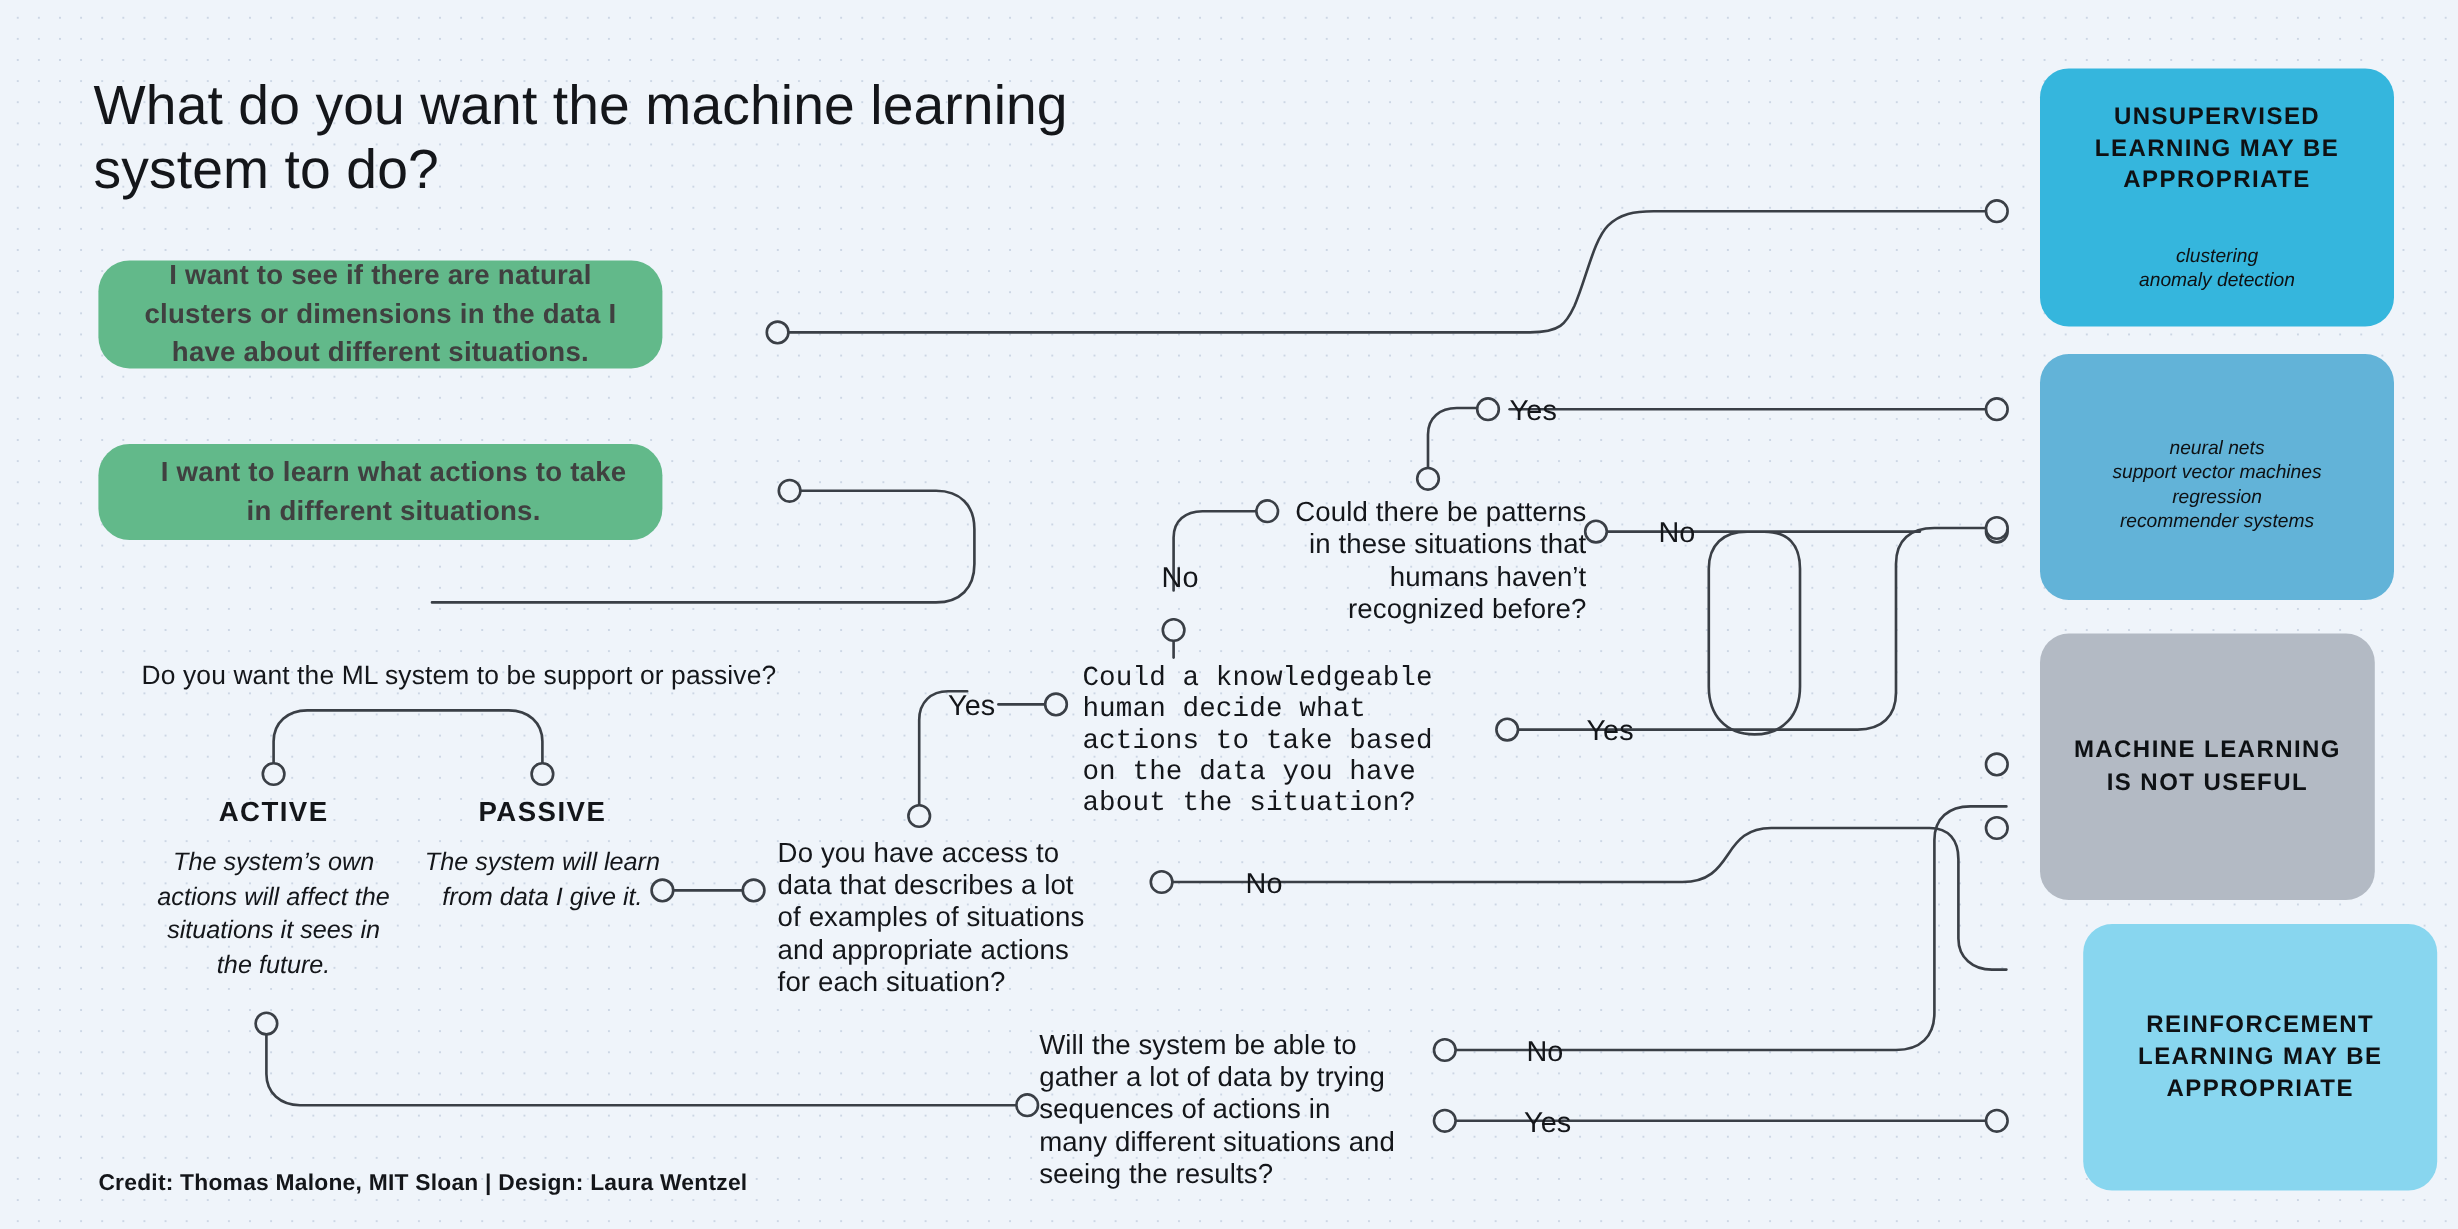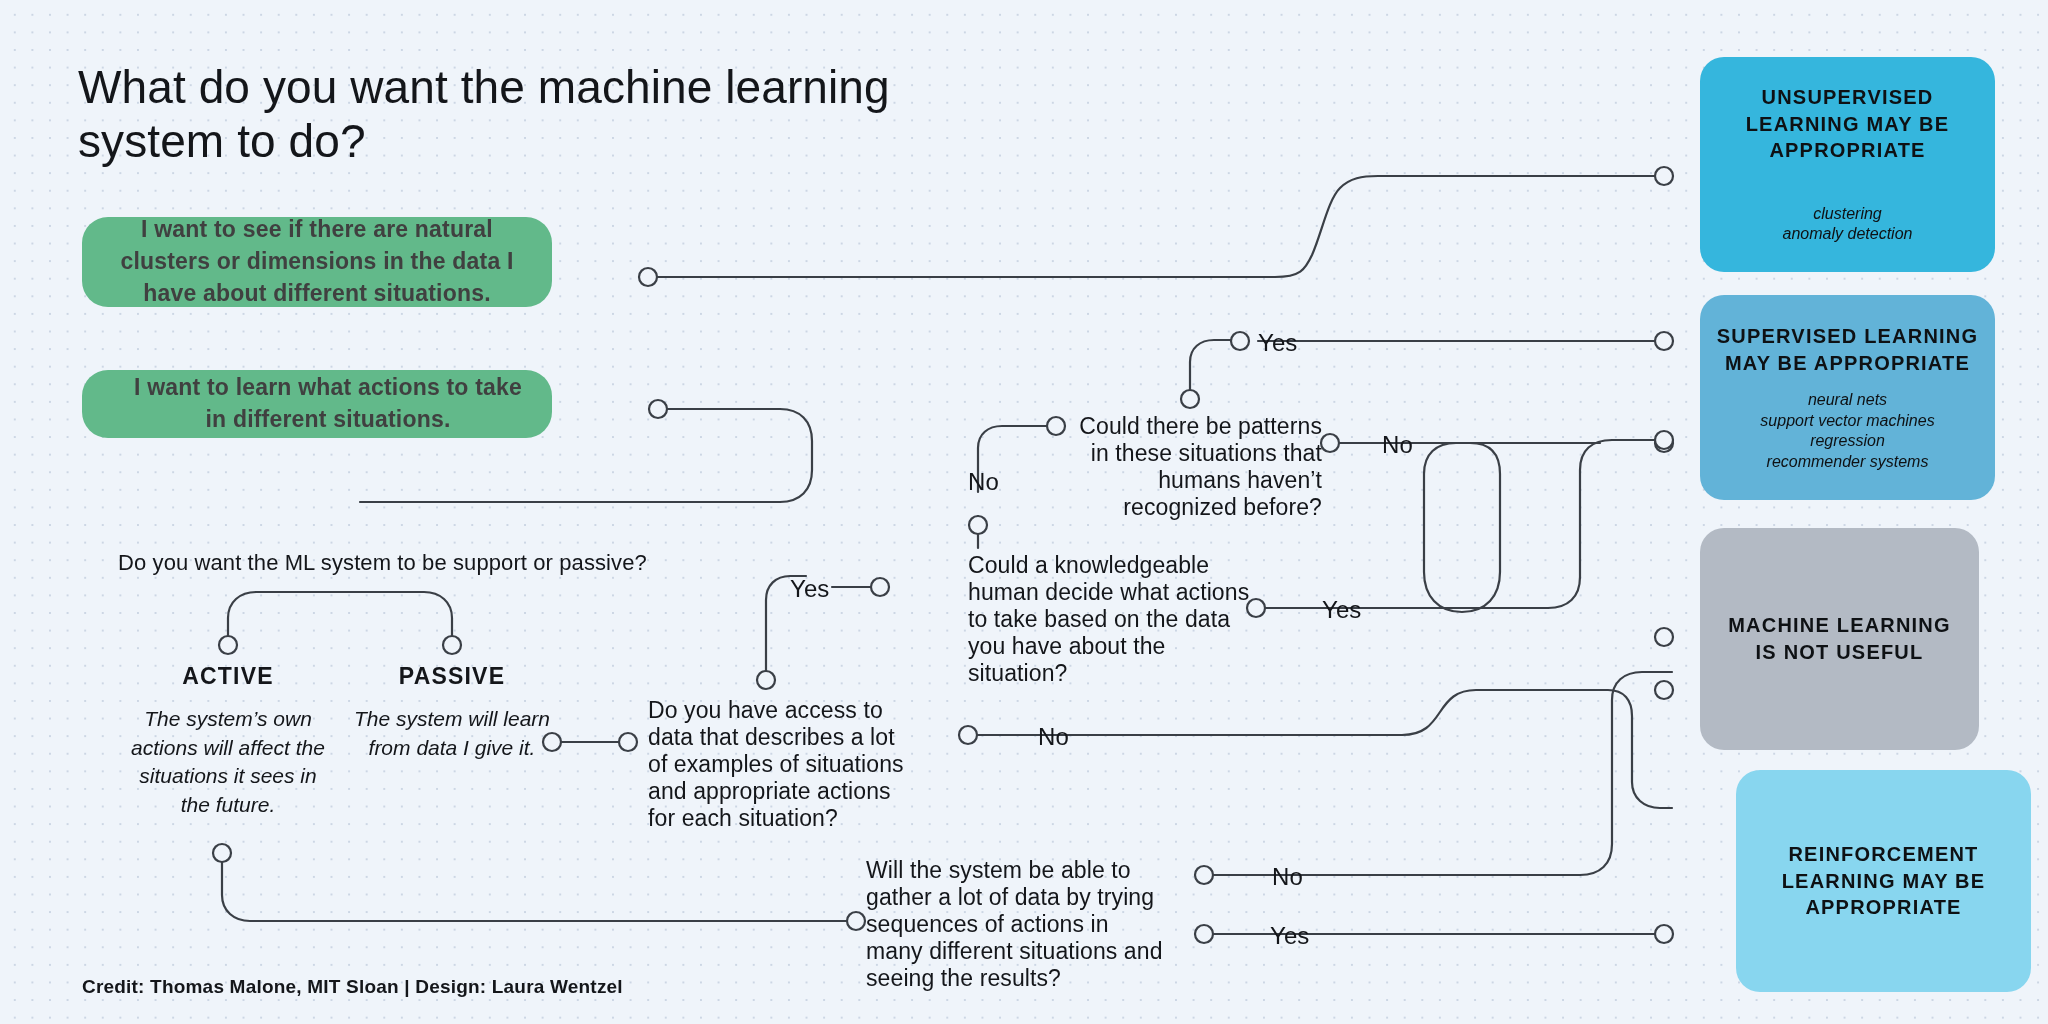--- a/index.html
+++ b/index.html
@@ -25,21 +25,21 @@
   }
 
   .gbox{
     position:absolute;border-radius:26px;background:#62b98a;
     display:flex;align-items:center;justify-content:center;
     text-align:center;color:#404040;font-weight:bold;
     font-size:23px;line-height:1.38;letter-spacing:.2px;
     padding:10px 22px;box-sizing:border-box;
   }
   .gbox1{left:82px;top:217px;width:470px;height:90px;}
-  .gbox2{left:82px;top:370px;width:470px;height:68px;padding-left:44px;}
+  .gbox2{left:82px;top:370px;width:470px;height:80px;padding-left:44px;}
 
   .obox{
     position:absolute;border-radius:24px;box-sizing:border-box;
     display:flex;flex-direction:column;align-items:center;justify-content:center;
     text-align:center;padding:14px 16px;color:#0e1114;
   }
   .obox .hd{font-weight:bold;font-size:20px;line-height:1.33;letter-spacing:1.2px;}
   .obox .sub{font-style:italic;font-size:16px;line-height:1.28;margin-top:20px;font-weight:500;}
   .o1{left:1700px;top:57px;width:295px;height:215px;background:#35b6dd;gap:20px;}
   .o2{left:1700px;top:295px;width:295px;height:205px;background:#62b3d8;}
@@ -146,21 +146,21 @@
   <div class="q" style="left:118px;top:548px;width:560px;">Do you want the ML system to be support or passive?</div>
 
   <div class="apname" style="left:138px;top:663px;width:180px;">ACTIVE</div>
   <div class="apdesc" style="left:122px;top:705px;width:212px;">The system’s own actions will affect the situations it sees in the future.</div>
 
   <div class="apname" style="left:362px;top:663px;width:180px;">PASSIVE</div>
   <div class="apdesc" style="left:352px;top:705px;width:200px;">The system will learn from data I give it.</div>
 
   <div class="bigq" style="left:648px;top:697px;width:266px;">Do you have access to data that describes a lot of examples of situations and appropriate actions for each situation?</div>
 
-  <div class="bigq" style="left:968px;top:552px;width:298px;">Could a knowledgeable human decide what actions to take based on the data you have about the situation?</div>
+  <div class="bigq" style="left:902px;top:552px;width:298px;font-family:Liberation Mono, monospace;">Could a knowledgeable human decide what actions to take based on the data you have about the situation?</div>
 
   <div class="bigq" style="left:1072px;top:413px;width:250px;text-align:right;">Could there be patterns in these situations that humans haven’t recognized before?</div>
 
   <div class="bigq" style="left:866px;top:857px;width:300px;">Will the system be able to gather a lot of data by trying sequences of actions in many different situations and seeing the results?</div>
 
   <div class="lbl" style="left:1258px;top:329px;">Yes</div>
   <div class="lbl" style="left:968px;top:468px;">No</div>
   <div class="lbl" style="left:1382px;top:431px;">No</div>
   <div class="lbl" style="left:1322px;top:596px;">Yes</div>
   <div class="lbl" style="left:790px;top:575px;">Yes</div>
@@ -168,21 +168,20 @@
   <div class="lbl" style="left:1272px;top:863px;">No</div>
   <div class="lbl" style="left:1270px;top:922px;">Yes</div>
 
   <div class="obox o1">
     <div class="hd">UNSUPERVISED LEARNING MAY BE APPROPRIATE</div>
     <div class="sub" style="white-space:pre-line;">clustering
 anomaly detection</div>
   </div>
 
   <div class="obox o2">
-    <div class="hd">SUPERVISED LEARNING MAY BE APPROPRIATE</div>
     <div class="sub" style="white-space:pre-line;margin-top:14px;">neural nets
 support vector machines
 regression
 recommender systems</div>
   </div>
 
   <div class="obox o3">
     <div class="hd">MACHINE LEARNING IS NOT USEFUL</div>
   </div>
 

